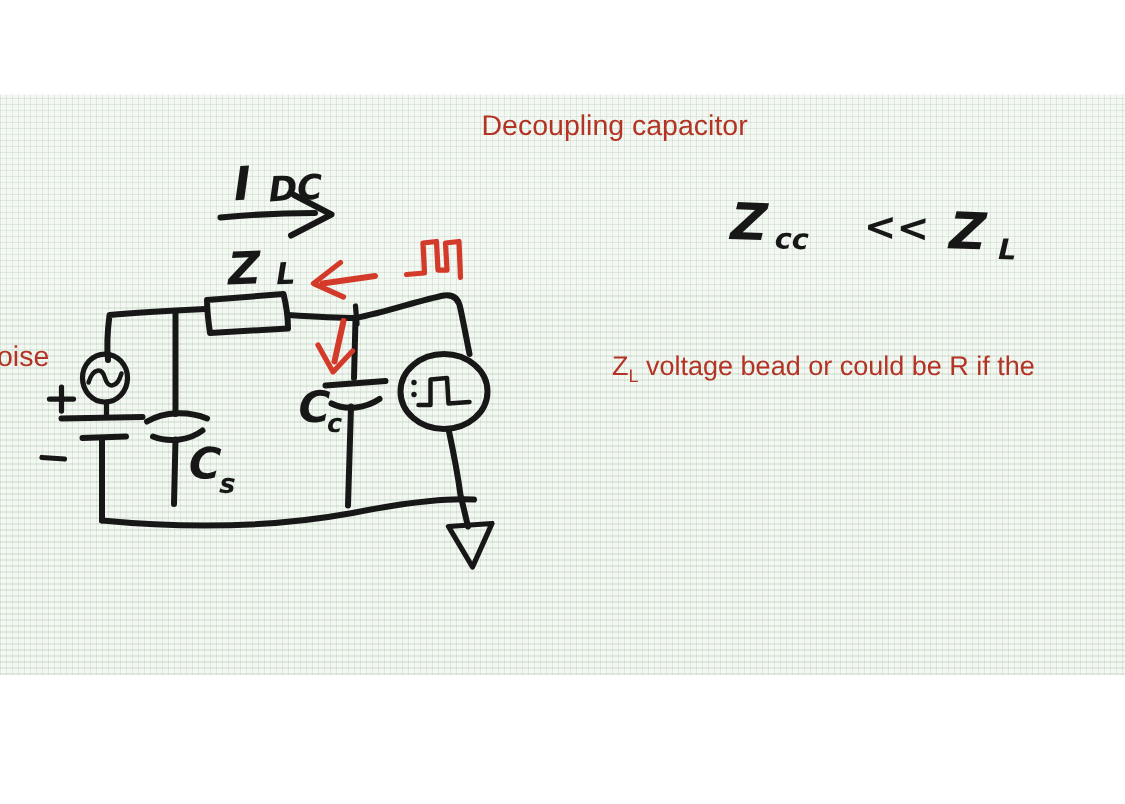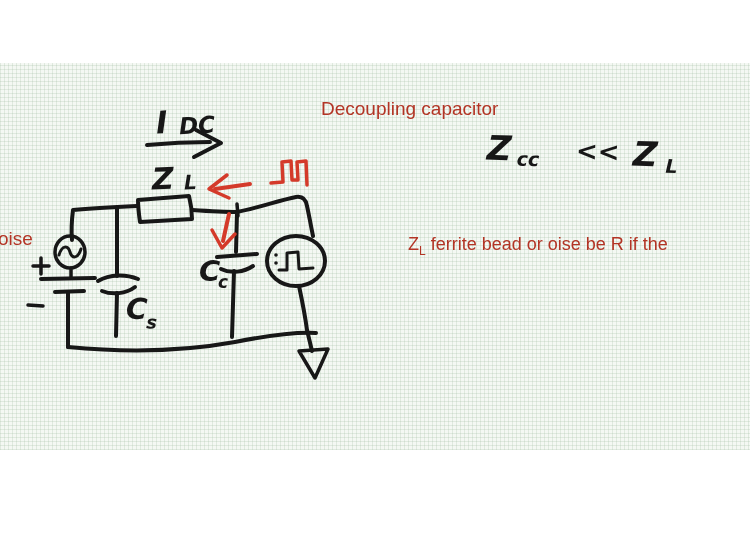--- a/index.html
+++ b/index.html
@@ -22,21 +22,21 @@
     background-image:
       repeating-linear-gradient(0deg, var(--grid-line) 0 1px, transparent 1px 4px),
       repeating-linear-gradient(90deg, var(--grid-line) 0 1px, transparent 1px 4px);
   }
   .band{position:absolute;left:0;width:750px;background:var(--band-bg);}
   .band.top{top:0;height:63px;}
   .band.bottom{top:450px;height:86px;}
   svg.sketch{position:absolute;left:0;top:0;}
   .title{
     position:absolute;left:321px;top:74px;
-    color:var(--red-text);font-size:19px;font-weight:400;white-space:nowrap;margin-top:24px;
+    color:var(--red-text);font-size:19px;font-weight:400;white-space:nowrap;
   }
   .noise-label{
     position:absolute;left:-2px;top:228px;
     color:var(--red-text);font-size:19px;white-space:nowrap;
   }
   .note{
     position:absolute;left:408px;top:232px;width:345px;
     color:var(--red-text);font-size:18px;line-height:25px;
   }
   .note sub{font-size:12px;}
@@ -50,21 +50,21 @@
 </head>
 <body>
 
 <div class="band top"></div>
 <div class="canvas"></div>
 <div class="band bottom"></div>
 
 <div class="title">Decoupling capacitor</div>
 <div class="noise-label">oise</div>
 
-<div class="note"><span>Z</span><sub>L</sub><span> ferrite bead or oise be R if the</span><br></div>
+<div class="note"><span>Z</span><sub>L</sub><span> voltage bead or could be R if the</span><br></div>
 
 <svg class="sketch" width="750" height="536" viewBox="0 0 750 536">
 
   <g>
     <path class="ink" stroke-width="4" d="M72,240 C71,230 72,218 73,210 C95,208 116,207 137,206"></path>
     <path class="ink" stroke-width="4" d="M138,200 L189,196 C191,204 192,213 192,219 L140,222 C139,215 138,207 138,200 Z"></path>
     <path class="ink" stroke-width="4" d="M192,210 C207,211 222,212 237,212"></path>
     <path class="ink" stroke-width="3.5" d="M237,204 L238,216"></path>
     <path class="ink" stroke-width="4" d="M237,212 C258,208 280,200 296,197 C303,196 306,200 307,206 C309,215 311,226 313,236"></path>
 

